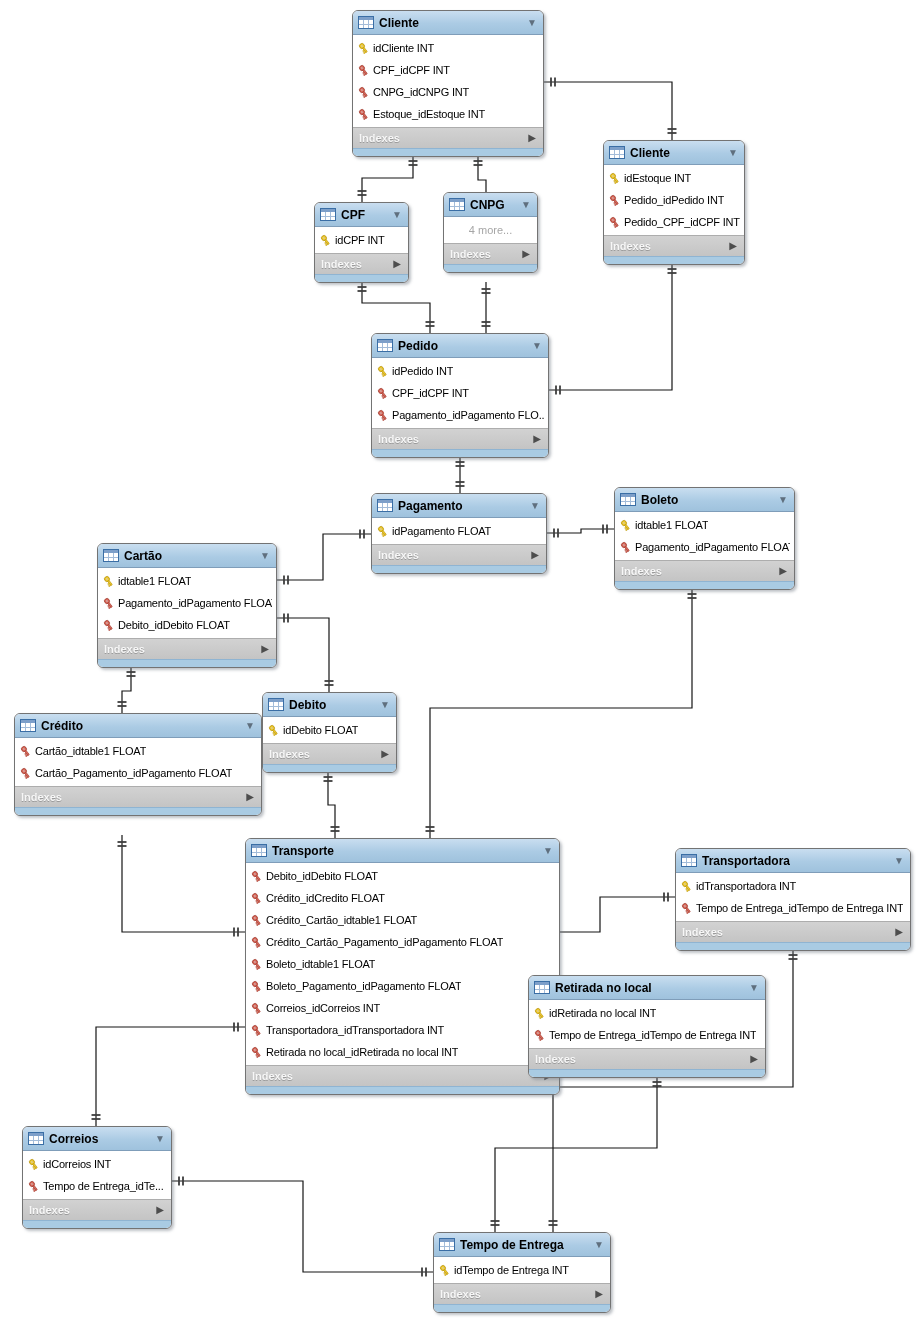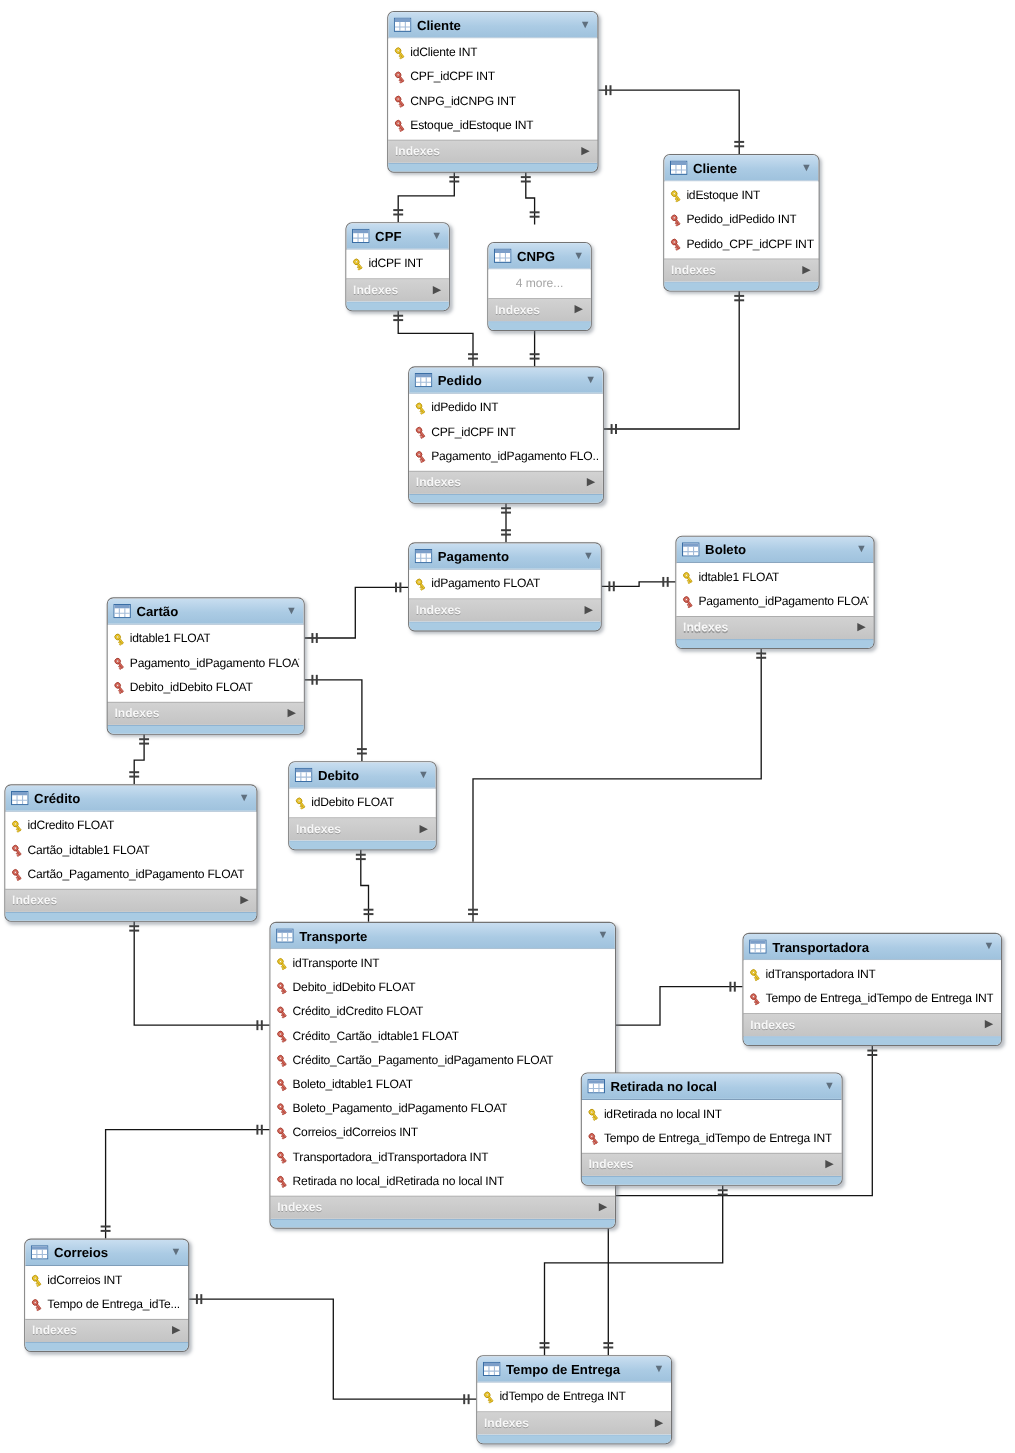--- a/index.html
+++ b/index.html
@@ -416,21 +416,21 @@
           </span>
           <span class="col-label">idCPF INT</span>
         </div>
       </div>
     <div class="tbl-indexes">
       <span class="idx-label">Indexes</span>
       <span class="idx-arrow">▶</span>
     </div>
     <div class="tbl-footer"></div>
   </div>
-    <div class="table" style="left: 443px; top: 220px; width: 95px;">
+    <div class="table" style="left: 443px; top: 192px; width: 95px;">
     <div class="tbl-header">
       <span class="tbl-icon">
         <svg width="16" height="13" viewBox="0 0 16 13">
           <rect x="0.5" y="0.5" width="15" height="12" fill="#ffffff" stroke="#3a6ea5"></rect>
           <rect x="1" y="1" width="14" height="3" fill="#7d9fc9"></rect>
           <line x1="5.5" y1="4" x2="5.5" y2="12" stroke="#a3bcd9"></line>
           <line x1="10.5" y1="4" x2="10.5" y2="12" stroke="#a3bcd9"></line>
           <line x1="1" y1="8.5" x2="15" y2="8.5" stroke="#a3bcd9"></line>
         </svg>
       </span>
@@ -653,53 +653,39 @@
           </span>
           <span class="col-label">Debito_idDebito FLOAT</span>
         </div>
       </div>
     <div class="tbl-indexes">
       <span class="idx-label">Indexes</span>
       <span class="idx-arrow">▶</span>
     </div>
     <div class="tbl-footer"></div>
   </div>
-    <div class="table" style="left: 4px; top: 713px; width: 230px;">
+    <div class="table" style="left: 14px; top: 713px; width: 248px;">
     <div class="tbl-header">
       <span class="tbl-icon">
         <svg width="16" height="13" viewBox="0 0 16 13">
           <rect x="0.5" y="0.5" width="15" height="12" fill="#ffffff" stroke="#3a6ea5"></rect>
           <rect x="1" y="1" width="14" height="3" fill="#7d9fc9"></rect>
           <line x1="5.5" y1="4" x2="5.5" y2="12" stroke="#a3bcd9"></line>
           <line x1="10.5" y1="4" x2="10.5" y2="12" stroke="#a3bcd9"></line>
           <line x1="1" y1="8.5" x2="15" y2="8.5" stroke="#a3bcd9"></line>
         </svg>
       </span>
       <span class="tbl-title">Crédito</span>
       <span class="tbl-chevron">▼</span>
     </div>
     <div class="tbl-body">
         <div class="tbl-row">
           <span class="key-icon">
             <svg width="11" height="12" viewBox="0 0 11 12">
               <g transform="rotate(52 5.5 6)">
-                <rect x="4.6" y="5.2" width="6" height="1.7" fill="#f2cd30" stroke="#b8930a" stroke-width="0.6"></rect>
-                <rect x="7.2" y="6.6" width="1.2" height="1.8" fill="#f2cd30" stroke="#b8930a" stroke-width="0.5"></rect>
-                <rect x="9.2" y="6.6" width="1.2" height="2.4" fill="#f2cd30" stroke="#b8930a" stroke-width="0.5"></rect>
-                <circle cx="3" cy="6" r="2.5" fill="#f2cd30" stroke="#b8930a" stroke-width="0.8"></circle>
-                <circle cx="3" cy="6" r="0.9" fill="#ffffff" stroke="#b8930a" stroke-width="0.4"></circle>
-              </g>
-            </svg>
-          </span>
-          <span class="col-label">idCredito FLOAT</span>
-        </div>
-        <div class="tbl-row">
-          <span class="key-icon">
-            <svg width="11" height="12" viewBox="0 0 11 12">
-              <g transform="rotate(52 5.5 6)">
                 <rect x="4.6" y="5.2" width="6" height="1.7" fill="#dd6b5d" stroke="#a03a2e" stroke-width="0.6"></rect>
                 <rect x="7.2" y="6.6" width="1.2" height="1.8" fill="#dd6b5d" stroke="#a03a2e" stroke-width="0.5"></rect>
                 <rect x="9.2" y="6.6" width="1.2" height="2.4" fill="#dd6b5d" stroke="#a03a2e" stroke-width="0.5"></rect>
                 <circle cx="3" cy="6" r="2.5" fill="#dd6b5d" stroke="#a03a2e" stroke-width="0.8"></circle>
                 <circle cx="3" cy="6" r="0.9" fill="#ffffff" stroke="#a03a2e" stroke-width="0.4"></circle>
               </g>
             </svg>
           </span>
           <span class="col-label">Cartão_idtable1 FLOAT</span>
         </div>
@@ -768,34 +754,20 @@
           <rect x="1" y="1" width="14" height="3" fill="#7d9fc9"></rect>
           <line x1="5.5" y1="4" x2="5.5" y2="12" stroke="#a3bcd9"></line>
           <line x1="10.5" y1="4" x2="10.5" y2="12" stroke="#a3bcd9"></line>
           <line x1="1" y1="8.5" x2="15" y2="8.5" stroke="#a3bcd9"></line>
         </svg>
       </span>
       <span class="tbl-title">Transporte</span>
       <span class="tbl-chevron">▼</span>
     </div>
     <div class="tbl-body">
-        <div class="tbl-row">
-          <span class="key-icon">
-            <svg width="11" height="12" viewBox="0 0 11 12">
-              <g transform="rotate(52 5.5 6)">
-                <rect x="4.6" y="5.2" width="6" height="1.7" fill="#f2cd30" stroke="#b8930a" stroke-width="0.6"></rect>
-                <rect x="7.2" y="6.6" width="1.2" height="1.8" fill="#f2cd30" stroke="#b8930a" stroke-width="0.5"></rect>
-                <rect x="9.2" y="6.6" width="1.2" height="2.4" fill="#f2cd30" stroke="#b8930a" stroke-width="0.5"></rect>
-                <circle cx="3" cy="6" r="2.5" fill="#f2cd30" stroke="#b8930a" stroke-width="0.8"></circle>
-                <circle cx="3" cy="6" r="0.9" fill="#ffffff" stroke="#b8930a" stroke-width="0.4"></circle>
-              </g>
-            </svg>
-          </span>
-          <span class="col-label">idTransporte INT</span>
-        </div>
         <div class="tbl-row">
           <span class="key-icon">
             <svg width="11" height="12" viewBox="0 0 11 12">
               <g transform="rotate(52 5.5 6)">
                 <rect x="4.6" y="5.2" width="6" height="1.7" fill="#dd6b5d" stroke="#a03a2e" stroke-width="0.6"></rect>
                 <rect x="7.2" y="6.6" width="1.2" height="1.8" fill="#dd6b5d" stroke="#a03a2e" stroke-width="0.5"></rect>
                 <rect x="9.2" y="6.6" width="1.2" height="2.4" fill="#dd6b5d" stroke="#a03a2e" stroke-width="0.5"></rect>
                 <circle cx="3" cy="6" r="2.5" fill="#dd6b5d" stroke="#a03a2e" stroke-width="0.8"></circle>
                 <circle cx="3" cy="6" r="0.9" fill="#ffffff" stroke="#a03a2e" stroke-width="0.4"></circle>
               </g>

